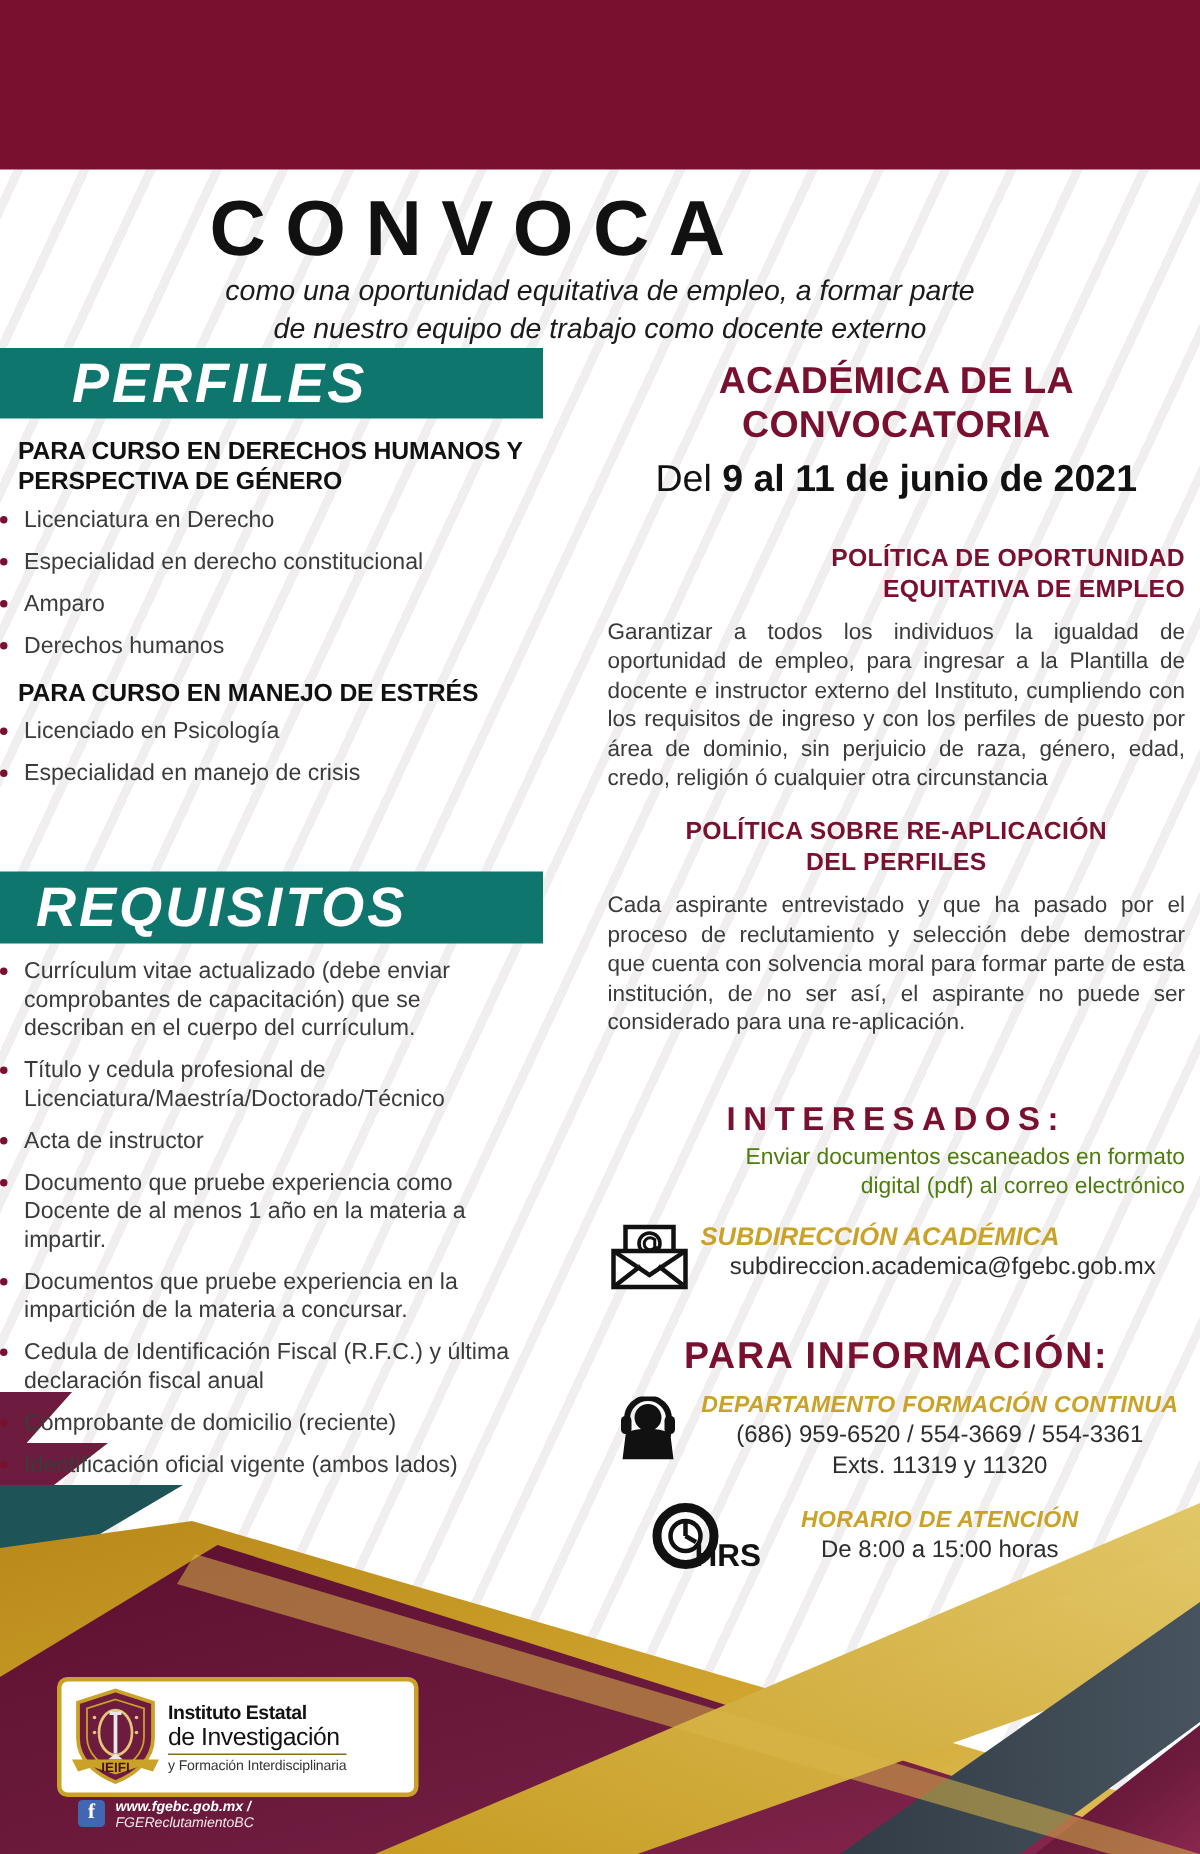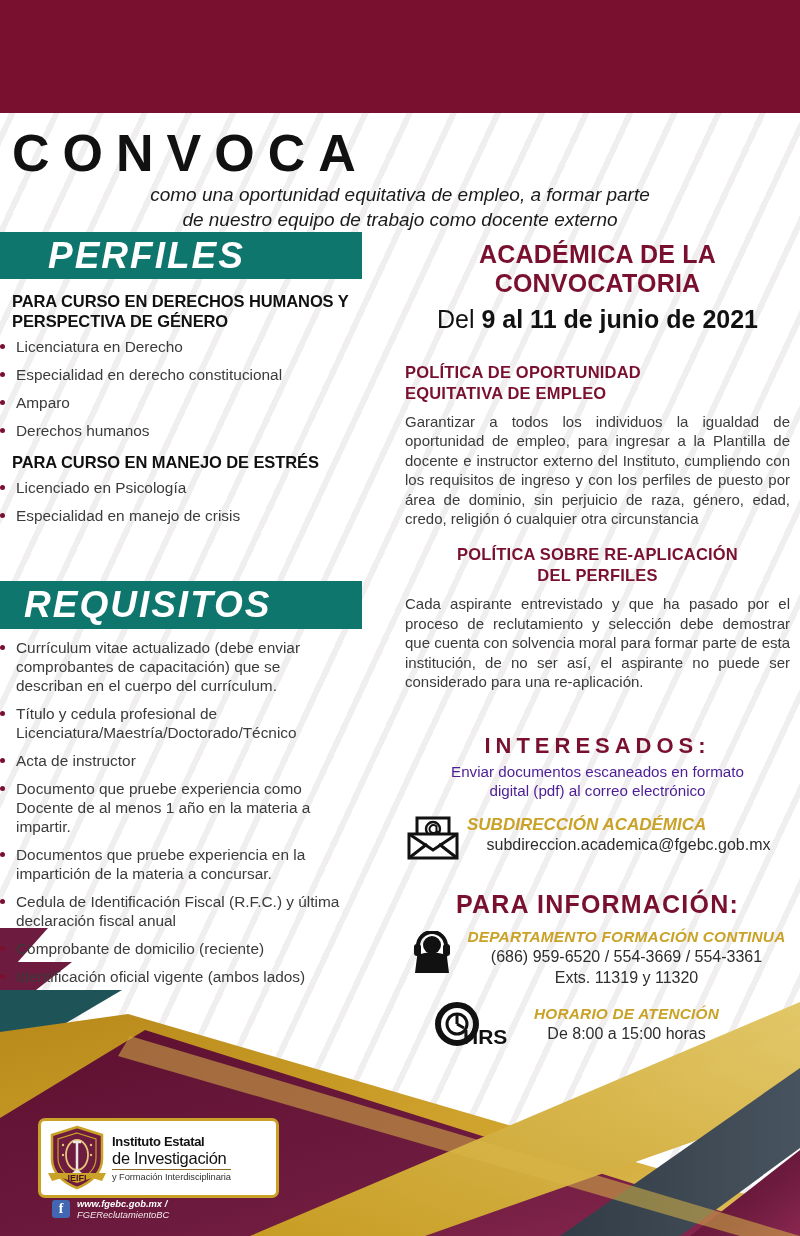--- a/index.html
+++ b/index.html
@@ -69,21 +69,22 @@
     letter-spacing:-.3px;
     text-shadow: -1.6px 0 0 #3c0014, 1.6px 0 0 #3c0014, 0 -1.6px 0 #3c0014, 0 1.6px 0 #3c0014,
                   1.2px 1.2px 0 #3c0014, -1.2px 1.2px 0 #3c0014, 1.2px -1.2px 0 #3c0014, -1.2px -1.2px 0 #3c0014;
     font-family:"Liberation Sans", sans-serif;
     transform:scaleX(.94);
     transform-origin:center top;
   }
 
   
   .convoca{
-    position:absolute; left:12px; top:124px; width:636px;
+    position:absolute; left:0; top:124px; width:636px;
+    text-align:center;
     color:#111111;
     font-weight:bold;
     font-size:52px;
     letter-spacing:13px;
     line-height:58px;
     z-index:6;
     font-family:"Liberation Sans", sans-serif;
   }
   .convoca-sub{
     position:absolute; left:70px; top:182px; width:660px;
@@ -150,37 +151,37 @@
   .r-title{
     text-align:center; color:#7a1030; font-weight:bold;
     font-size:25px; line-height:29px; letter-spacing:.2px;
   }
   .r-date{
     text-align:center; color:#111111; font-size:25px; line-height:34px;
     margin-top:4px; font-weight:normal;
   }
   .r-date b{ font-weight:bold; }
   .r-head{
-    text-align:left; color:#7a1030; font-weight:bold;
+    text-align:right; color:#7a1030; font-weight:bold;
     font-size:16.5px; line-height:21px; margin-top:26px; letter-spacing:.2px;
   }
   .r-body{
     color:#3b3b3b; font-size:15px; line-height:19.4px; margin-top:8px;
     text-align:justify; text-align-last:left;
   }
   .r-head2{
     text-align:center; color:#7a1030; font-weight:bold;
     font-size:16.5px; line-height:21px; margin-top:16px; letter-spacing:.2px;
   }
   .interesados{
     text-align:center; color:#7a1030; font-weight:bold;
     font-size:22px; letter-spacing:5px; margin-top:42px;
   }
   .interesados-sub{
-    text-align:center; color:#4c1d95; font-size:15.2px; line-height:19px; margin-top:3px;
+    text-align:right; color:#4d7c0f; font-size:15.2px; line-height:19px; margin-top:3px;
   }
   .contact-row{
     position:relative; margin-top:14px; padding-left:62px; min-height:48px;
   }
   .gold-title{
     color:#c9a227; font-weight:bold; font-style:italic; font-size:17px;
     line-height:21px; text-align:left;
   }
   .contact-val{
     color:#2d2d2d; font-size:16px; line-height:20px; text-align:center;

